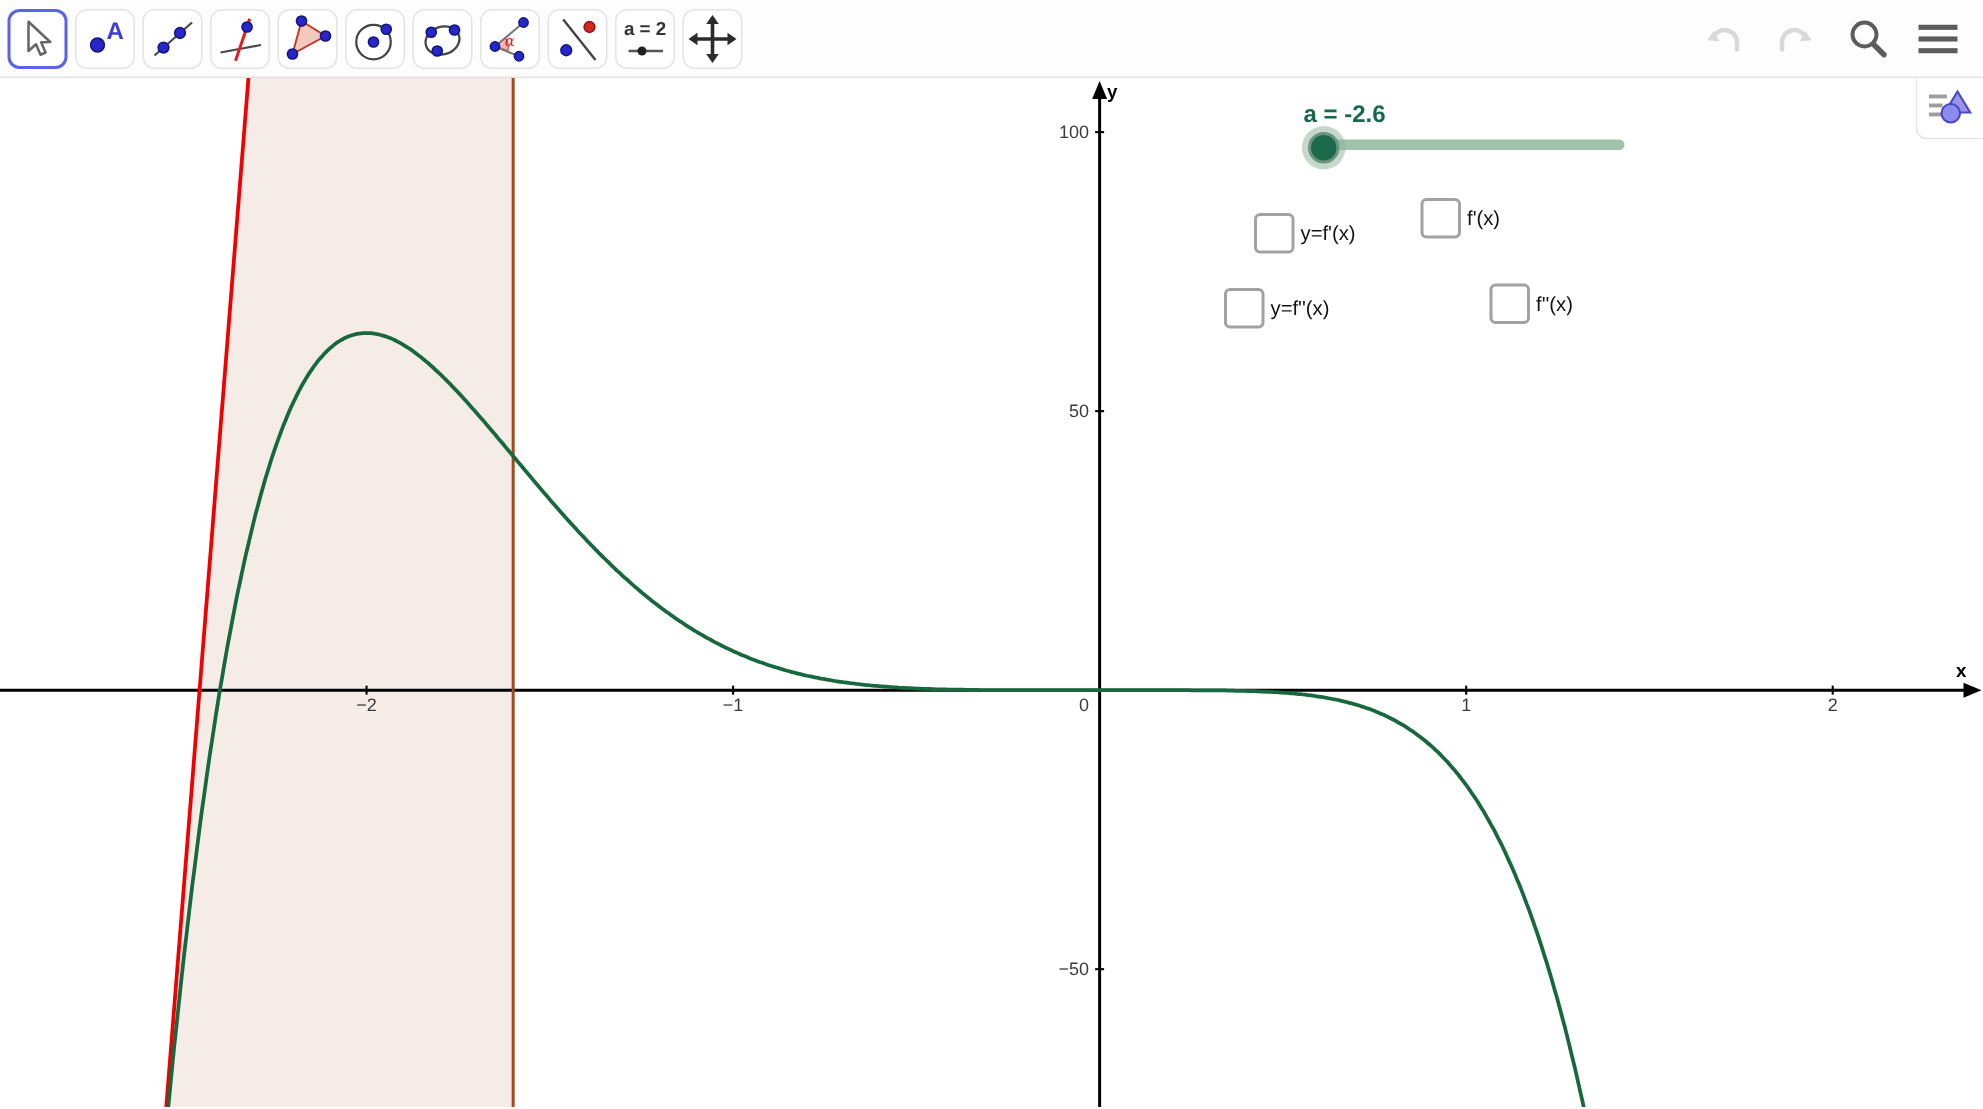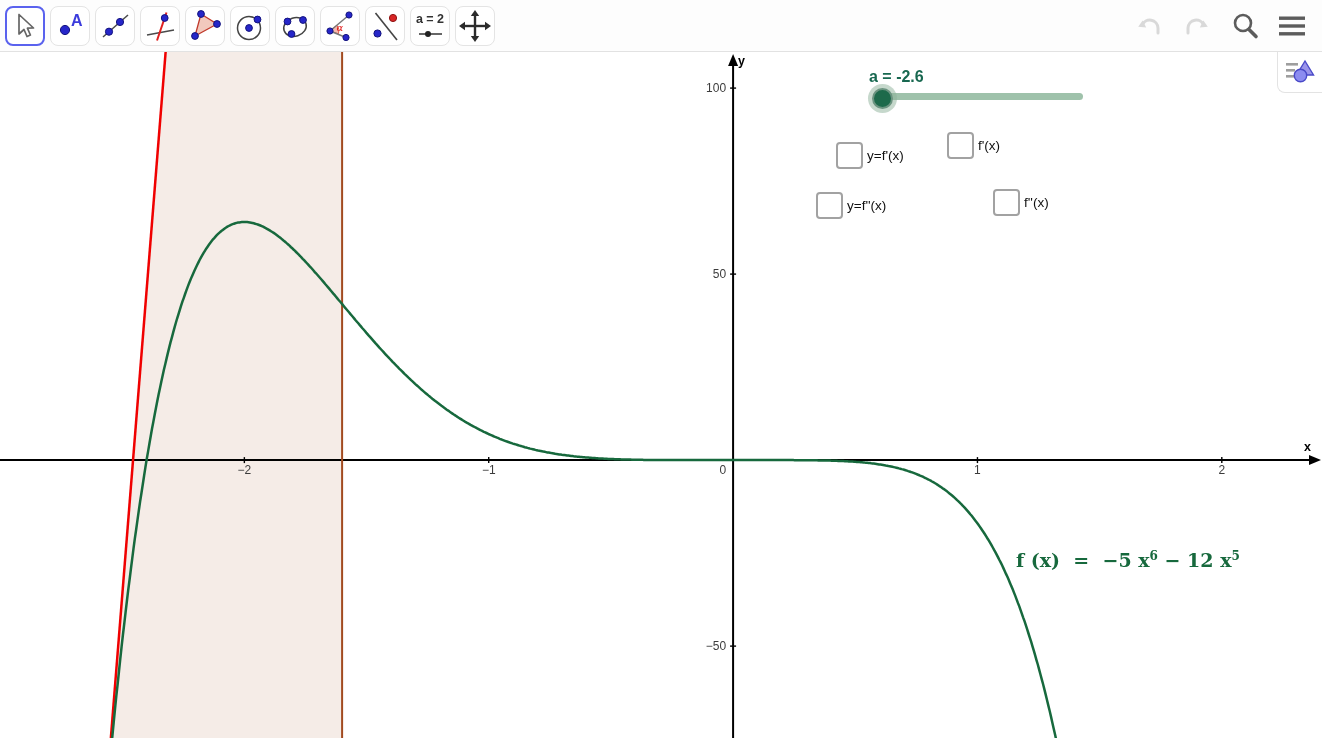--- a/index.html
+++ b/index.html
@@ -216,21 +216,20 @@
     </div>
     <div class="cb-row" style="left:816px;top:140px;">
       <span class="cb"></span>
       <span class="cb-label">y=f''(x)</span>
     </div>
     <div class="cb-row" style="left:949px;top:137px;margin-left:44px;">
       <span class="cb"></span>
       <span class="cb-label">f''(x)</span>
     </div>
 
-    <div class="fn-label"><span>f (x)  =  −5 x</span><sup>6</sup><span> − 12 x</span><sup>5</sup></div>
 
     <button class="stylebar">
       <svg width="30" height="28" viewBox="0 0 30 28">
         <rect x="1" y="5" width="12" height="2.6" fill="#9e9e9e"></rect>
         <rect x="1" y="11" width="9" height="2.6" fill="#9e9e9e"></rect>
         <rect x="1" y="17" width="12" height="2.6" fill="#9e9e9e"></rect>
         <polygon points="20,3 28.5,17 11.5,17" fill="#9a94ea" stroke="#4949c8" stroke-width="1.4"></polygon>
         <circle cx="15.5" cy="17.5" r="6.2" fill="#8c8cf0" stroke="#4949c8" stroke-width="1.4"></circle>
       </svg>
     </button>

